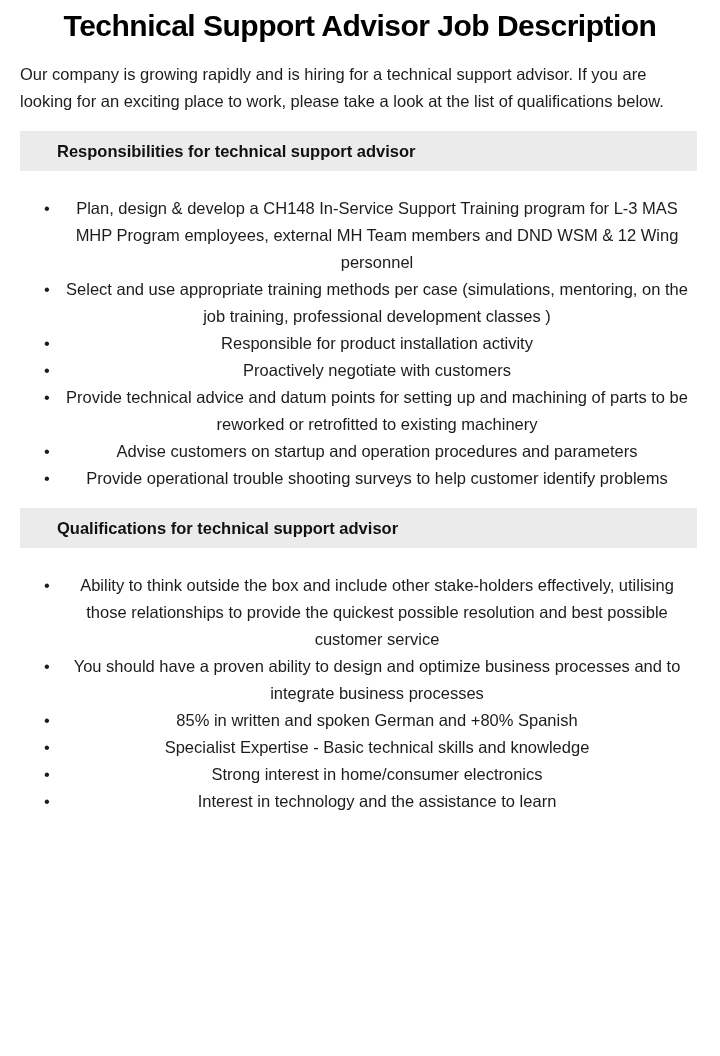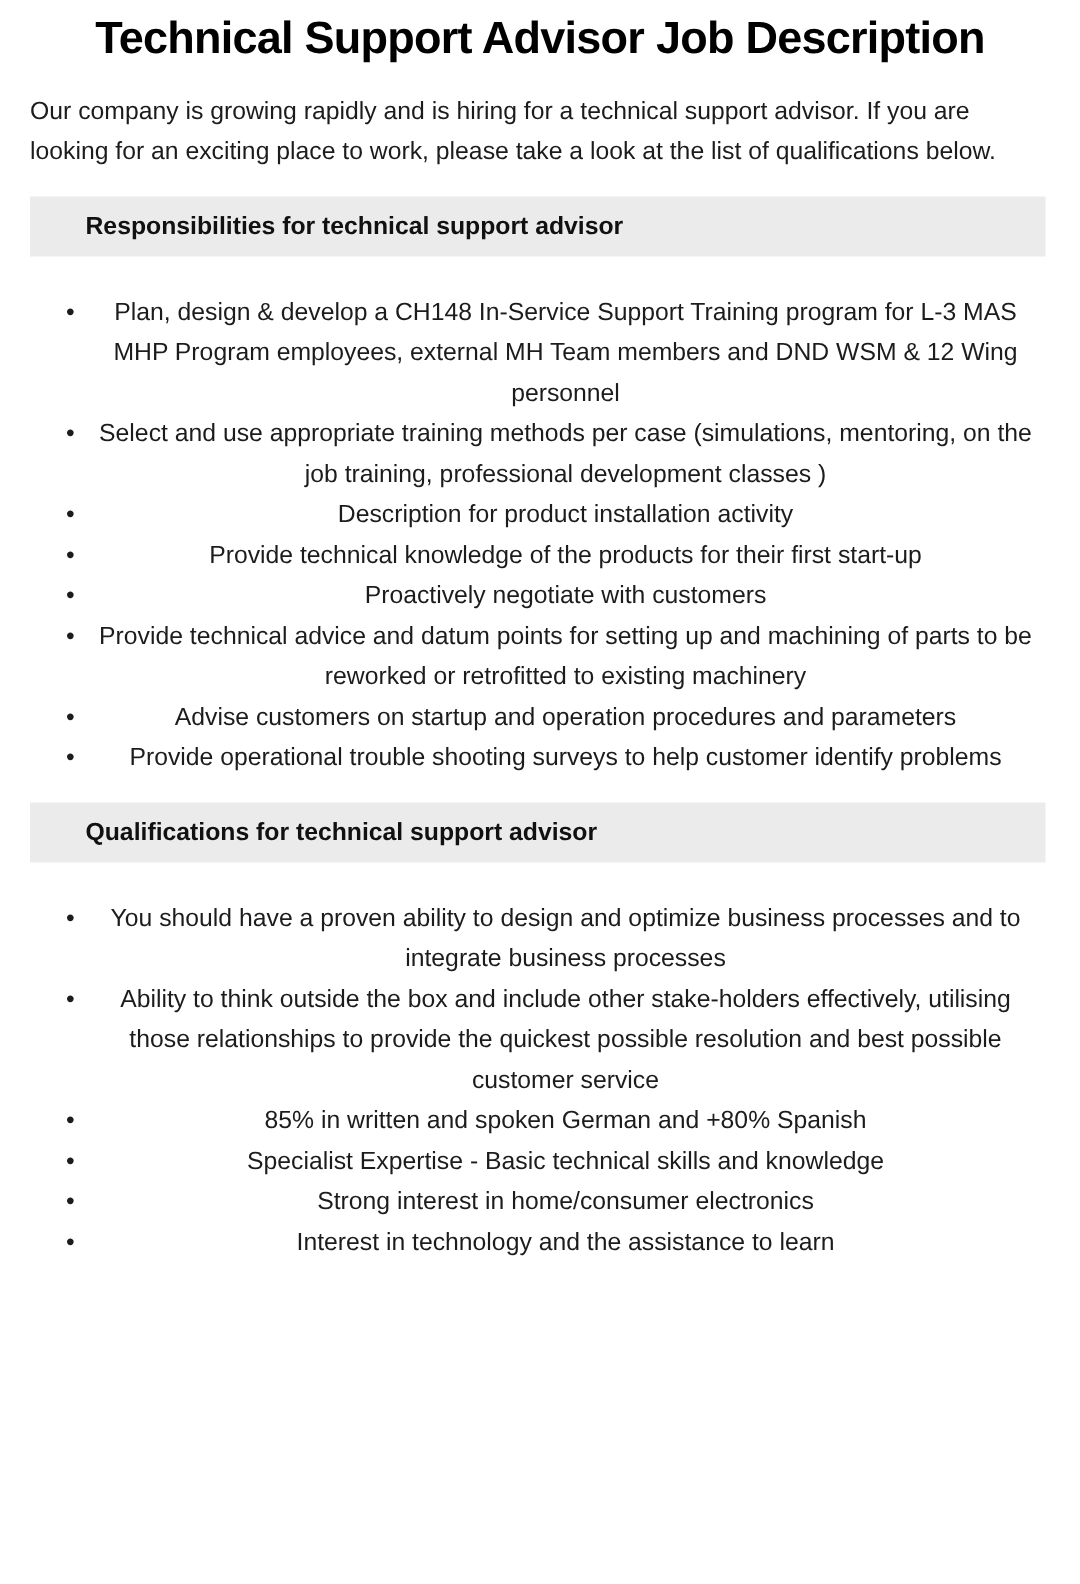--- a/index.html
+++ b/index.html
@@ -81,34 +81,33 @@
 
   <p class="intro">Our company is growing rapidly and is hiring for a technical support advisor. If you are looking for an exciting place to work, please take a look at the list of qualifications below.</p>
 
   <div class="section-header">
     <span class="heading">Responsibilities for technical support advisor</span>
   </div>
 
   <ul class="bullet-list">
     <li>Plan, design &amp; develop a CH148 In-Service Support Training program for L-3 MAS MHP Program employees, external MH Team members and DND WSM &amp; 12 Wing personnel</li>
     <li>Select and use appropriate training methods per case (simulations, mentoring, on the job training, professional development classes )</li>
-    <li>Description for product installation activity</li>
-    <li>Provide technical knowledge of the products for their first start-up</li>
+    <li>Responsible for product installation activity</li>
     <li>Proactively negotiate with customers</li>
     <li>Provide technical advice and datum points for setting up and machining of parts to be reworked or retrofitted to existing machinery</li>
     <li>Advise customers on startup and operation procedures and parameters</li>
     <li>Provide operational trouble shooting surveys to help customer identify problems</li>
   </ul>
 
   <div class="section-header">
     <span class="heading">Qualifications for technical support advisor</span>
   </div>
 
   <ul class="bullet-list">
+    <li>Ability to think outside the box and include other stake-holders effectively, utilising those relationships to provide the quickest possible resolution and best possible customer service</li>
     <li>You should have a proven ability to design and optimize business processes and to integrate business processes</li>
-    <li>Ability to think outside the box and include other stake-holders effectively, utilising those relationships to provide the quickest possible resolution and best possible customer service</li>
     <li>85% in written and spoken German and +80% Spanish</li>
     <li>Specialist Expertise - Basic technical skills and knowledge</li>
     <li>Strong interest in home/consumer electronics</li>
     <li>Interest in technology and the assistance to learn</li>
   </ul>
 
 </div>
 
 </body></html>

